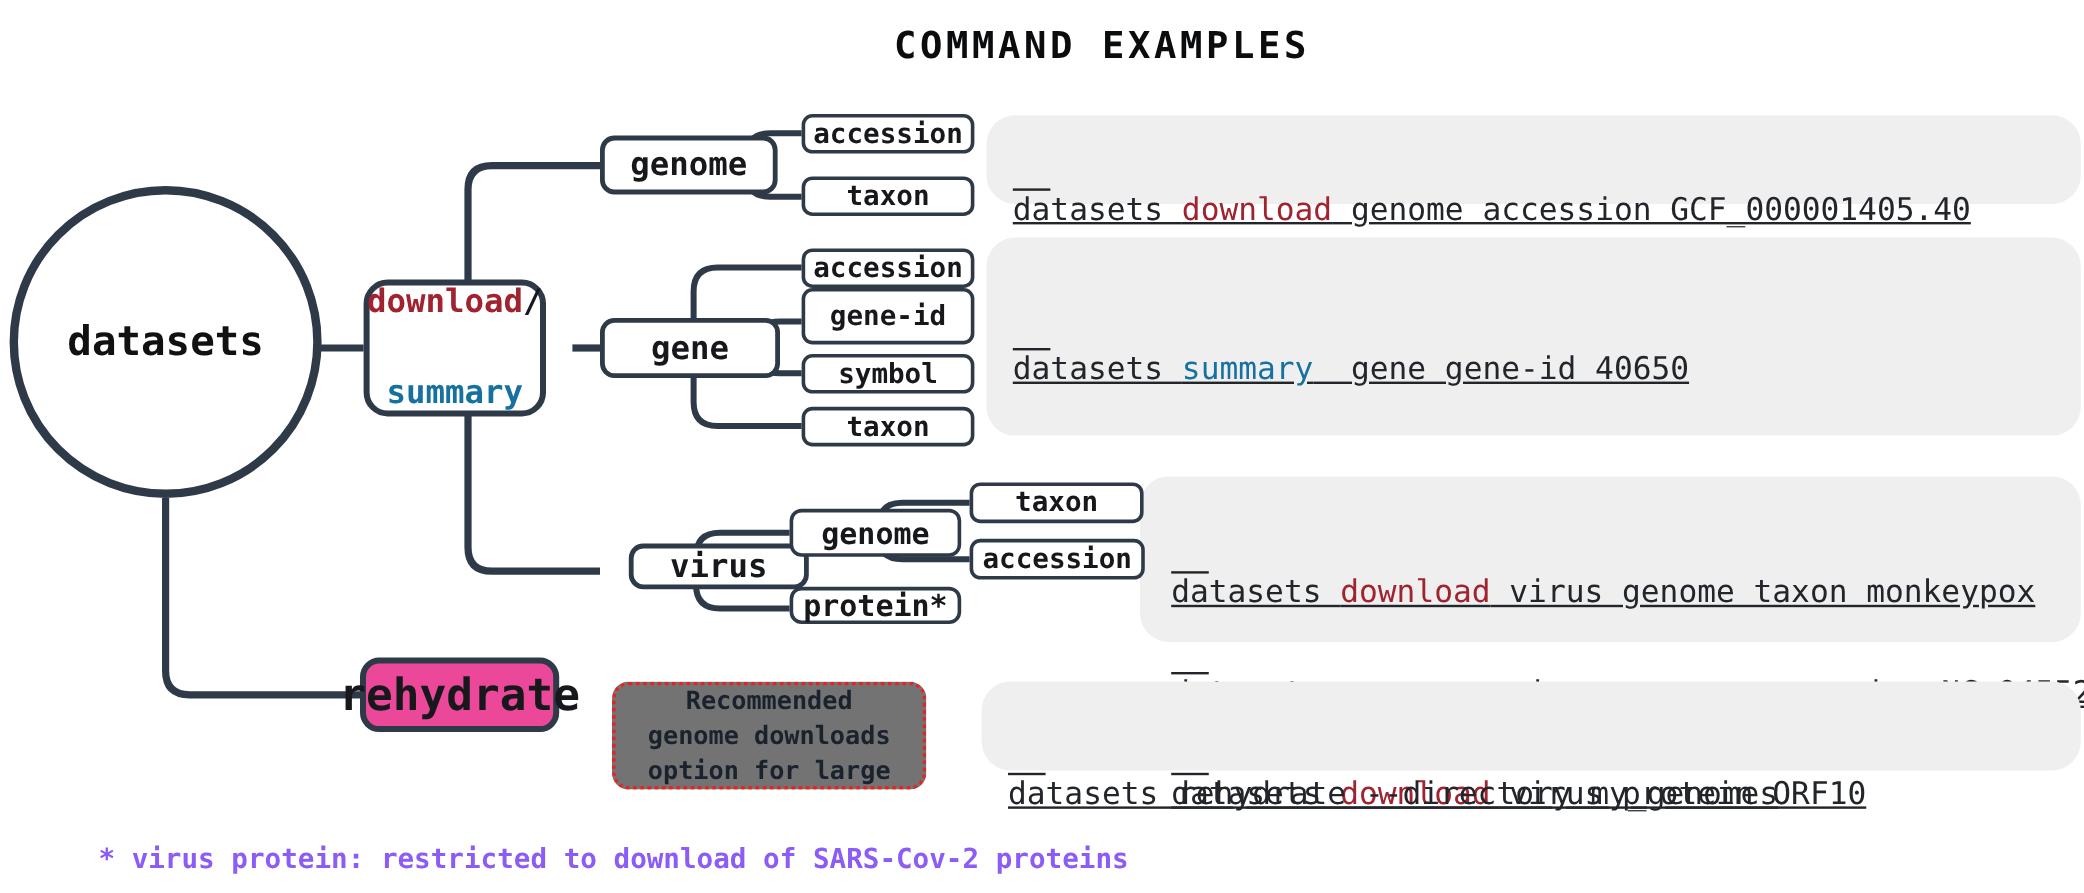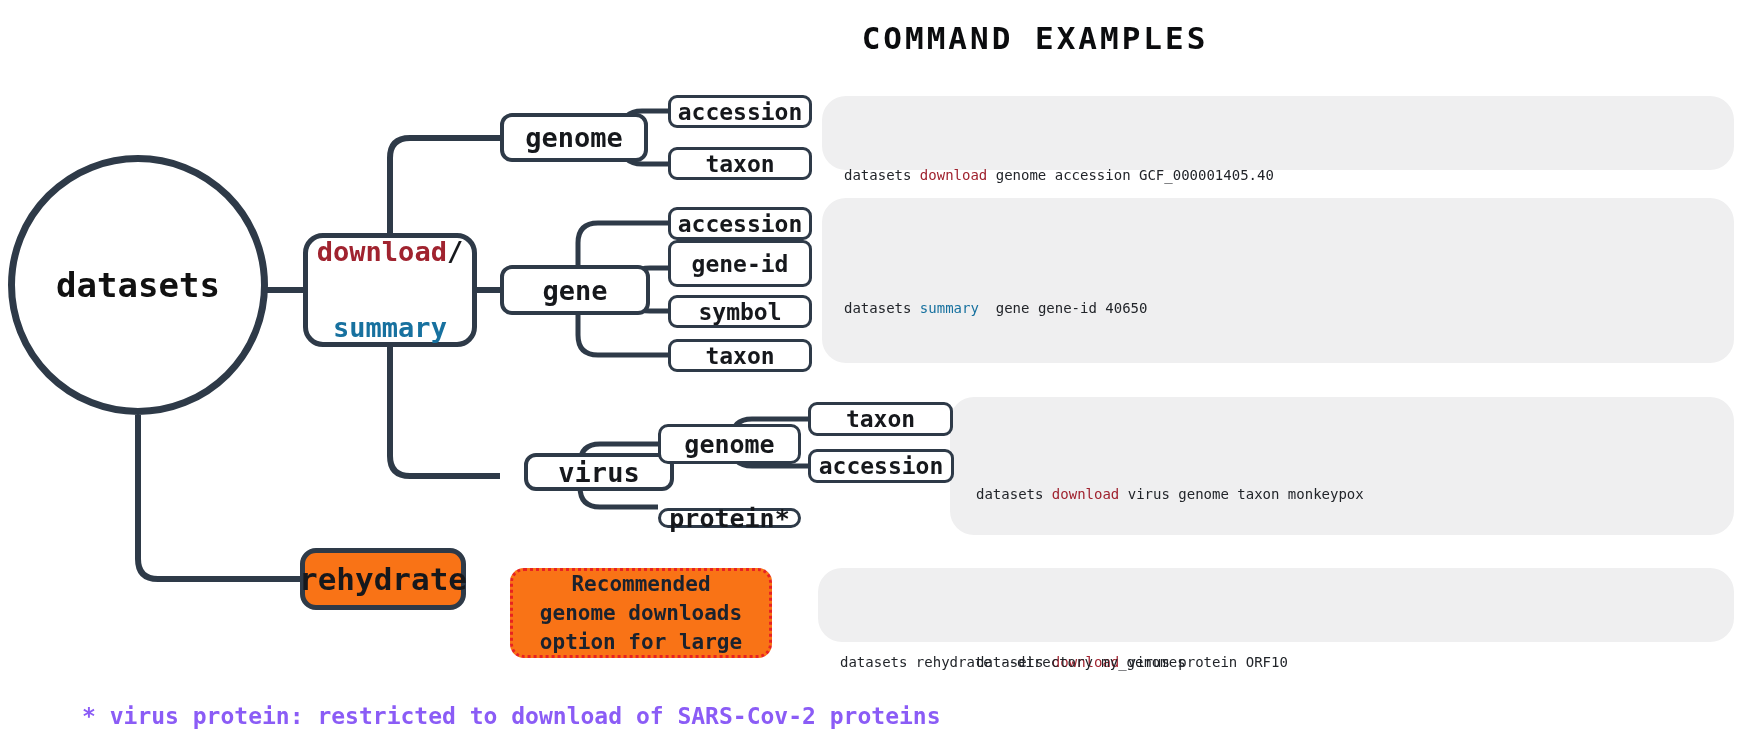--- a/index.html
+++ b/index.html
@@ -29,37 +29,37 @@
   }
   .ds-node{
     position:absolute;z-index:2;background:#ffffff;border:5px solid var(--line);
     border-radius:20px;display:flex;flex-direction:column;align-items:center;justify-content:center;
     font-size:27px;font-weight:700;line-height:36px;text-align:center;
   }
   .ds-node .dl{color:var(--red);}
   .ds-node .sl{color:var(--ink);}
   .ds-node .sm{color:var(--blue);}
   .rehydrate-node{
-    position:absolute;z-index:2;background:#f97316;border:5px solid var(--line);
+    position:absolute;z-index:2;background:#ec4899;border:5px solid var(--line);
     border-radius:16px;display:flex;align-items:center;justify-content:center;
-    font-size:31px;font-weight:600;
+    font-size:37px;font-weight:600;
   }
   .rec-box{
     position:absolute;z-index:2;border:3px dotted var(--dotted_red);border-radius:14px;
     display:flex;flex-direction:column;align-items:center;justify-content:center;
     font-size:21px;font-weight:600;line-height:29px;color:#1a222e;text-align:center;
-    background:#f97316;
+    background:#737373;
   }
   .heading{
-    position:absolute;z-index:1;text-align:center;font-size:31px;font-weight:700;
+    position:absolute;z-index:1;font-size:31px;font-weight:700;
     letter-spacing:3px;color:#0b0c0e;
   }
   .ex-box{
     position:absolute;z-index:1;background:var(--box_bg);border-radius:24px;
-    font-size:14px;font-weight:500;line-height:28px;color:#22252a;white-space:pre;
+    font-size:26px;font-weight:500;line-height:28px;color:#22252a;white-space:pre;text-decoration:underline;
   }
   .cmd-verb[data-color="red"]{color:var(--red);}
   .cmd-verb[data-color="blue"]{color:var(--blue);}
   .cmd-verb[data-color="plain"]{color:inherit;}
   .footnote{
     position:absolute;z-index:1;font-size:23px;font-weight:600;color:#8b5cf6;white-space:pre;
   }
 </style>
 </head>
 <body>
@@ -77,38 +77,38 @@
   <path d="M 808 419 H 752 Q 732 419 732 439 V 446 Q 732 466 752 466 H 808" stroke-width="5"></path>
   <path d="M 138 415 V 559 Q 138 579 158 579 H 300" stroke-width="6"></path>
 </svg>
 
 <div class="heading" style="left:745px;top:20px;width:580px;">COMMAND EXAMPLES</div>
 
 <div class="circle-node" style="left:8px;top:155px;width:260px;height:260px;">
   <span>datasets</span>
 </div>
 
-<div class="ds-node" style="left:303px;top:233px;width:174px;height:114px;gap:40px;">
+<div class="ds-node" style="left:303px;top:233px;width:152px;height:114px;gap:40px;">
   <div><span class="dl">download</span><span class="sl">/</span></div>
   <div class="sm">summary</div>
 </div>
 
 <div class="node mid" style="left:500px;top:113px;width:148px;height:49px;">genome</div>
 <div class="node" style="left:668px;top:95px;width:144px;height:33px;">accession</div>
 <div class="node" style="left:668px;top:147px;width:144px;height:33px;">taxon</div>
 
 <div class="node mid" style="left:500px;top:265px;width:150px;height:50px;">gene</div>
 <div class="node" style="left:668px;top:207px;width:144px;height:33px;">accession</div>
 <div class="node" style="left:668px;top:240px;width:144px;height:47px;text-align:center;">gene-id</div>
 <div class="node" style="left:668px;top:295px;width:144px;height:33px;">symbol</div>
 <div class="node" style="left:668px;top:339px;width:144px;height:33px;">taxon</div>
 
 <div class="node mid" style="left:524px;top:453px;width:150px;height:38px;">virus</div>
 <div class="node sub" style="left:658px;top:424px;width:143px;height:40px;">genome</div>
-<div class="node sub" style="left:658px;top:489px;width:143px;height:20px;margin-top:19px;">protein*</div>
+<div class="node sub" style="left:658px;top:489px;width:143px;height:31px;">protein*</div>
 <div class="node" style="left:808px;top:402px;width:145px;height:34px;">taxon</div>
 <div class="node" style="left:808px;top:449px;width:146px;height:34px;">accession</div>
 
 <div class="rehydrate-node" style="left:300px;top:548px;width:166px;height:62px;">rehydrate</div>
 
 <div class="rec-box" style="left:510px;top:568px;width:262px;height:90px;">
   <div>Recommended</div>
   <div>genome downloads</div>
   <div>option for large</div>
 </div>

